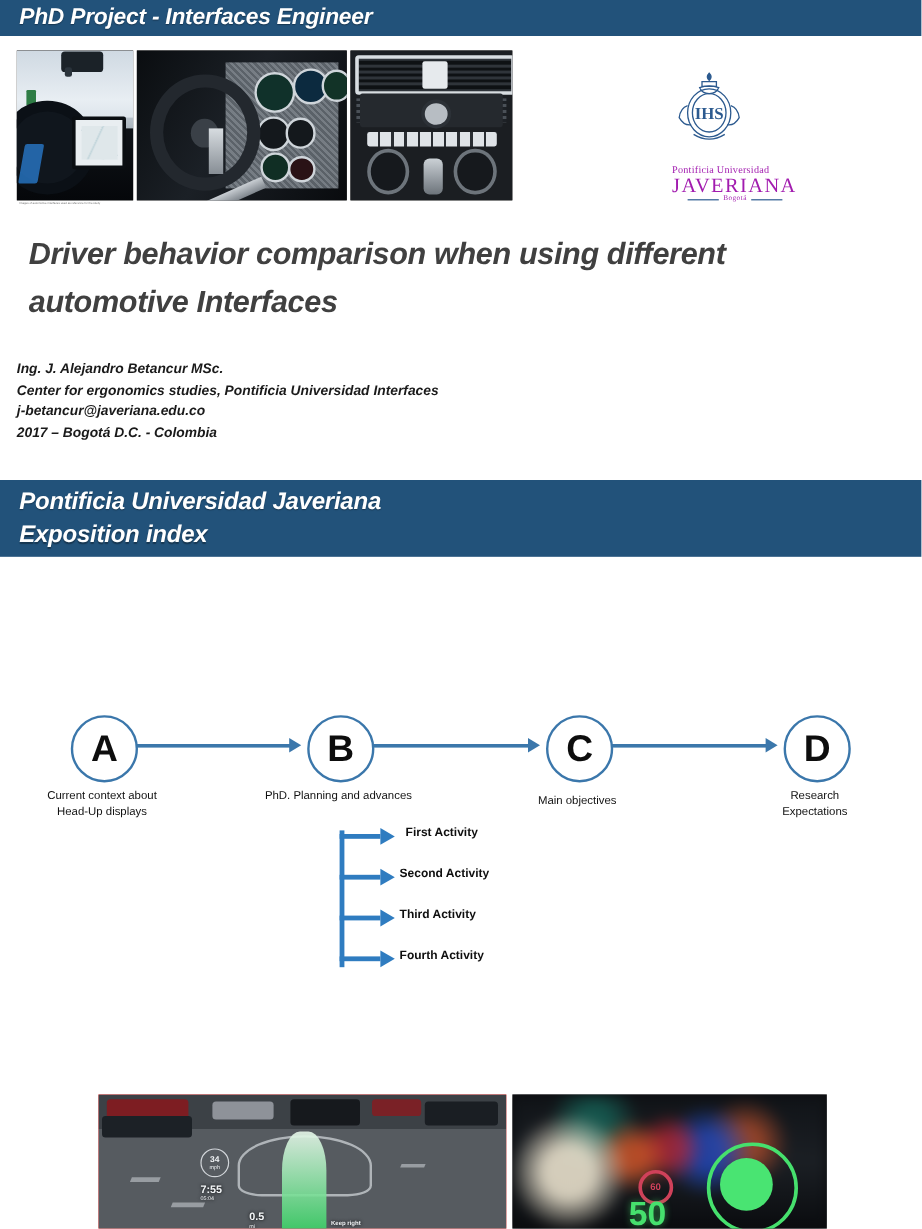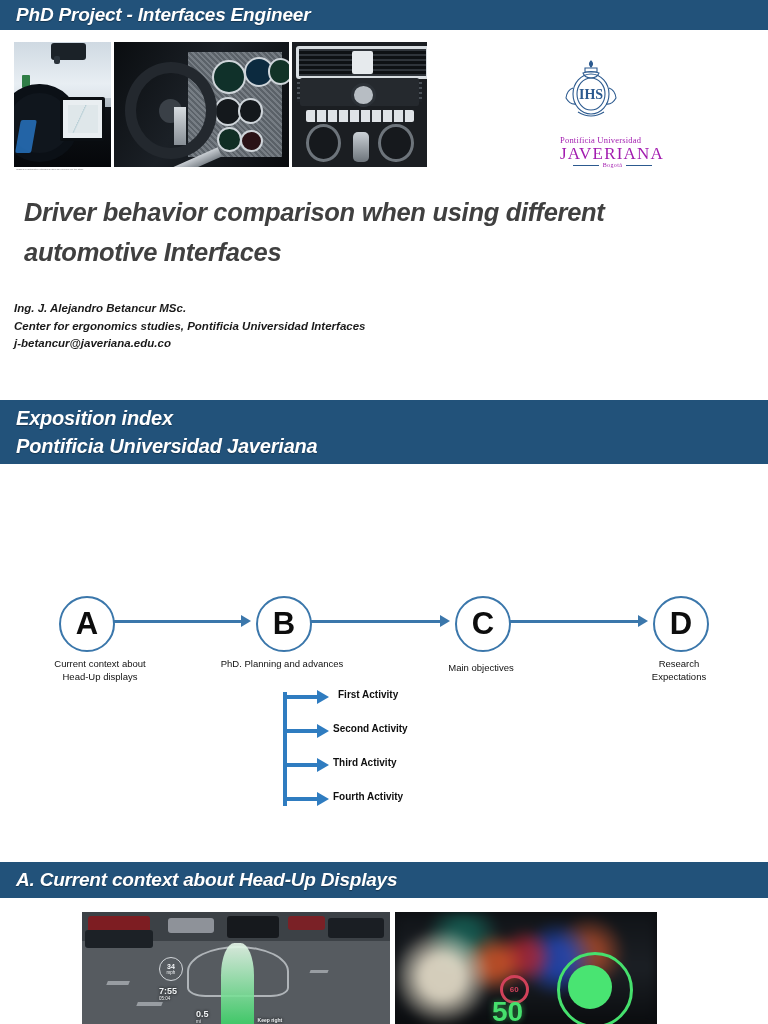--- a/index.html
+++ b/index.html
@@ -139,21 +139,21 @@
   .act-row{position:absolute;left:0;height:14px;}
   .act-line{position:absolute;left:0;top:5px;height:4px;background:#2f7cc0;}
   .act-head{position:absolute;top:0;width:0;height:0;
     border-top:7px solid transparent;border-bottom:7px solid transparent;
     border-left:12px solid #2f7cc0;}
   .act-text{position:absolute;top:-1px;font-size:10px;font-weight:bold;color:#0f0f0f;white-space:nowrap;}
 
   
   .hud-row{position:absolute;left:82px;top:912px;display:flex;gap:5px;}
   .hud{position:relative;overflow:hidden;}
-  #hud-nav{width:308px;height:112px;background:#ef4444;}
+  #hud-nav{width:308px;height:112px;background:#ef4444;padding-left:32px;}
   #hud-speed{width:262px;height:112px;background:#0c0d0f;}
 
   .hn-road{position:absolute;inset:0;
     background:linear-gradient(#3c4146 0 26%,#565b60 26% 100%);}
   .hn-car{position:absolute;border-radius:3px;}
   .hn-lane{position:absolute;background:#cfd4d8;opacity:.55;transform:skewX(-22deg);}
   .hn-ribbon{position:absolute;left:45%;top:28%;width:11%;height:72%;
     background:linear-gradient(#e7f7ea,#3fd36a);opacity:.9;border-radius:40% 40% 0 0;}
   .hn-fan{position:absolute;left:34%;top:30%;width:32%;height:42%;
     border:2px solid rgba(235,240,243,.6);border-radius:50% 50% 18% 18%;}
@@ -256,41 +256,42 @@
       <span class="rule"></span>
     </div>
   </div>
 
   <div class="title">Driver behavior comparison when using different automotive Interfaces</div>
 
   <div class="authors">
     <div>Ing. J. Alejandro Betancur MSc.</div>
     <div>Center for ergonomics studies, Pontificia Universidad Interfaces</div>
     <div>j-betancur@javeriana.edu.co</div>
+    <div>2017 – Bogotá D.C. - Colombia</div>
   </div>
 
   <div class="bar" id="bar-mid">
+    <span class="line">Pontificia Universidad Javeriana</span>
     <span class="line">Exposition index</span>
-    <span class="line">Pontificia Universidad Javeriana</span>
   </div>
 
 
   <div class="diagram">
 
     <div class="conn" style="left:111px;top:45px;width:132px;"></div>
     <div class="conn-head" style="left:241px;top:40px;"></div>
     <div class="conn" style="left:310px;top:45px;width:132px;"></div>
     <div class="conn-head" style="left:440px;top:40px;"></div>
     <div class="conn" style="left:508px;top:45px;width:132px;"></div>
     <div class="conn-head" style="left:638px;top:40px;"></div>
 
     <div class="node" style="left:59px;top:21px;">
       <span>A</span>
     </div>
-    <div class="node-label" style="left:20px;top:82px;width:160px;">
+    <div class="node-label" style="left:5px;top:82px;width:160px;">
       <div>Current context about</div>
       <div>Head-Up displays</div>
     </div>
 
     <div class="node" style="left:256px;top:21px;">
       <span>B</span>
     </div>
     <div class="node-label" style="left:192px;top:82px;width:180px;">
       <div>PhD. Planning and advances</div>
     </div>
@@ -332,23 +333,20 @@
       <div class="act-text" style="left:50px;">Third Activity</div>
     </div>
 
     <div class="act-row" style="top:102px;">
       <div class="act-line" style="width:34px;"></div>
       <div class="act-head" style="left:34px;"></div>
       <div class="act-text" style="left:50px;">Fourth Activity</div>
     </div>
   </div>
 
-  <div class="bar" id="bar-bottom">
-    <span class="line">A. Current context about Head-Up Displays</span>
-  </div>
 
   <div class="hud-row">
 
     <div class="hud" id="hud-nav">
       <div class="hn-road"></div>
       <div class="hn-car" style="left:2%;top:4%;width:20%;height:20%;background:#7d1d22;"></div>
       <div class="hn-car" style="left:1%;top:16%;width:22%;height:16%;background:#1c2126;"></div>
       <div class="hn-car" style="left:28%;top:5%;width:15%;height:14%;background:#8e9299;"></div>
       <div class="hn-car" style="left:47%;top:4%;width:17%;height:19%;background:#16191d;"></div>
       <div class="hn-car" style="left:67%;top:4%;width:12%;height:12%;background:#7a2126;"></div>

